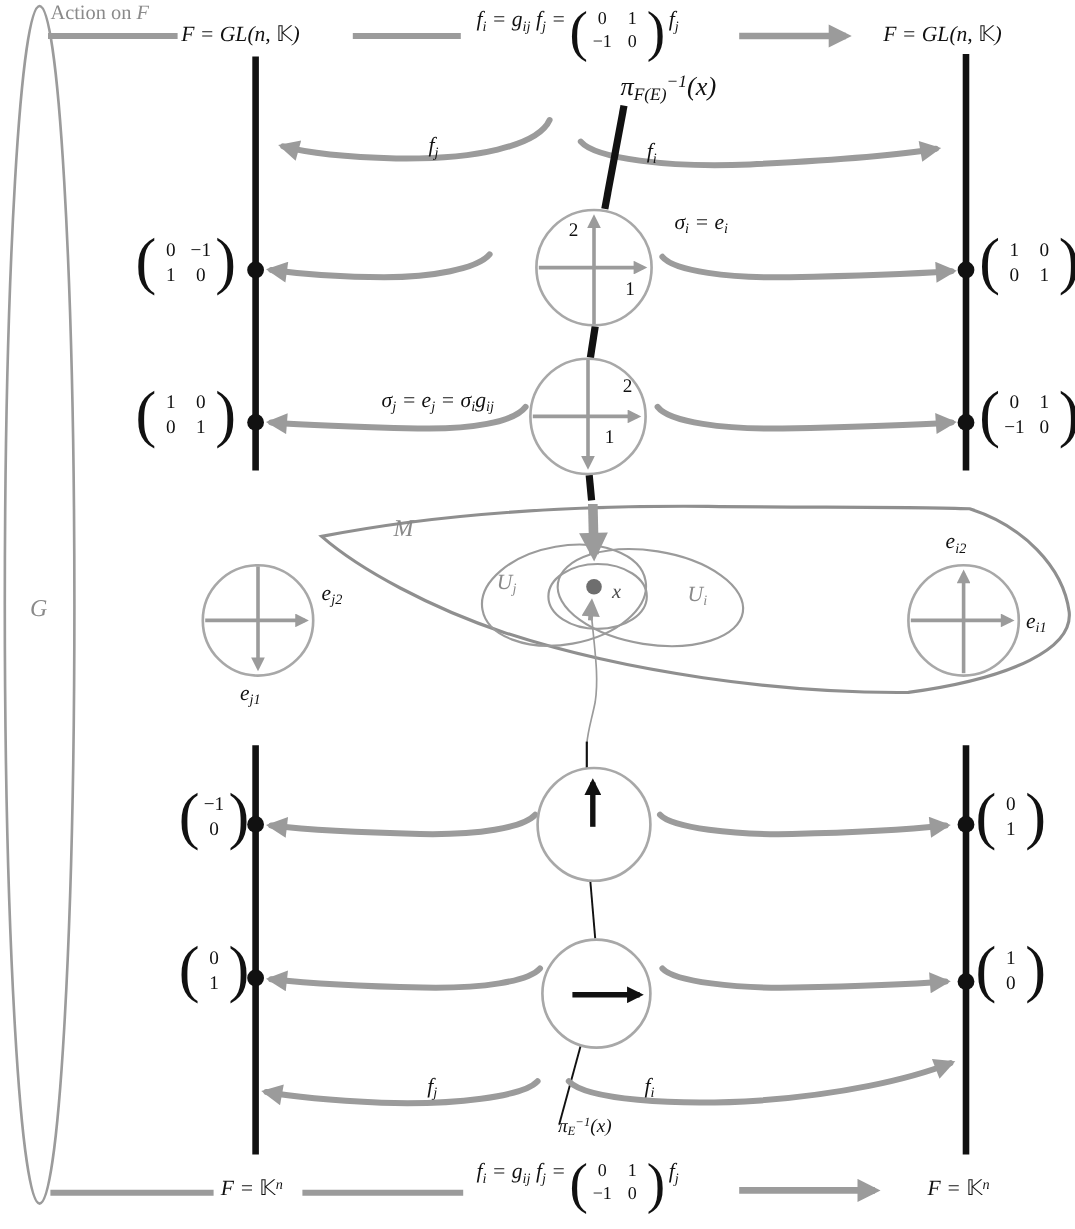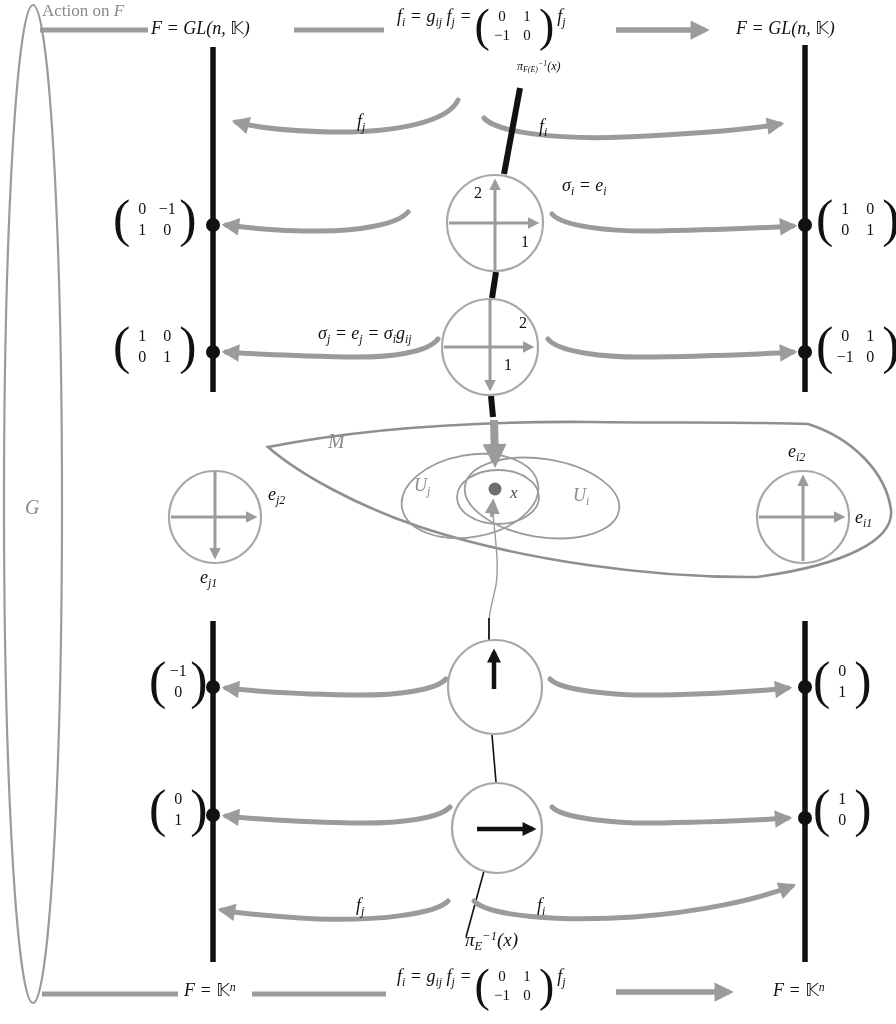--- a/index.html
+++ b/index.html
@@ -155,21 +155,21 @@
       <span>0</span>
       <span>1</span>
       <span>−1</span>
       <span>0</span>
     </span>
     <span class="paren">)</span>
   </span>
   <span>f<sub>j</sub></span>
 </div>
 
-<div class="lbl" style="left:517px;top:60px;font-size:12px">π<sub>F(E)</sub><sup>−1</sup>(x)</div>
+<div class="lbl" style="left:517px;top:60px;font-size:22px">π<sub>F(E)</sub><sup>−1</sup>(x)</div>
 
 <div class="lbl" style="left:357px;top:112px">f<sub>j</sub></div>
 <div class="lbl" style="left:539px;top:117px">f<sub>i</sub></div>
 
 <div class="lbl" style="left:562px;top:176px">σ<sub>i</sub> = e<sub>i</sub></div>
 <div class="lbl rm" style="left:474px;top:184px;font-size:16px">2</div>
 <div class="lbl rm" style="left:521px;top:233px;font-size:16px">1</div>
 
 <div class="lbl" style="left:318px;top:324px">σ<sub>j</sub> = e<sub>j</sub> = σ<sub>i</sub>g<sub>ij</sub></div>
 <div class="lbl rm" style="left:519px;top:314px;font-size:16px">2</div>
@@ -182,21 +182,21 @@
 
 <div class="lbl" style="left:268px;top:485px">e<sub>j2</sub></div>
 <div class="lbl" style="left:200px;top:568px">e<sub>j1</sub></div>
 <div class="lbl" style="left:788px;top:442px">e<sub>i2</sub></div>
 <div class="lbl" style="left:855px;top:508px">e<sub>i1</sub></div>
 
 <div class="lbl gray" style="left:25px;top:496px;font-size:20px">G</div>
 
 <div class="lbl" style="left:356px;top:896px">f<sub>j</sub></div>
 <div class="lbl" style="left:537px;top:896px">f<sub>i</sub></div>
-<div class="lbl" style="left:465px;top:930px;font-size:19px">π<sub>E</sub><sup>−1</sup>(x)</div>
+<div class="lbl" style="left:465px;top:930px;font-size:16px">π<sub>E</sub><sup>−1</sup>(x)</div>
 
 <div class="lbl" style="left:184px;top:981px">F = 𝕂<sup>n</sup></div>
 <div class="lbl" style="left:773px;top:981px">F = 𝕂<sup>n</sup></div>
 
 <div class="formula" style="left:397px;top:966px">
   <span>f<sub>i</sub> = g<sub>ij</sub> f<sub>j</sub> =</span>
   <span style="display:flex;align-items:center">
     <span class="paren">(</span>
     <span class="grid c2">
       <span>0</span>

